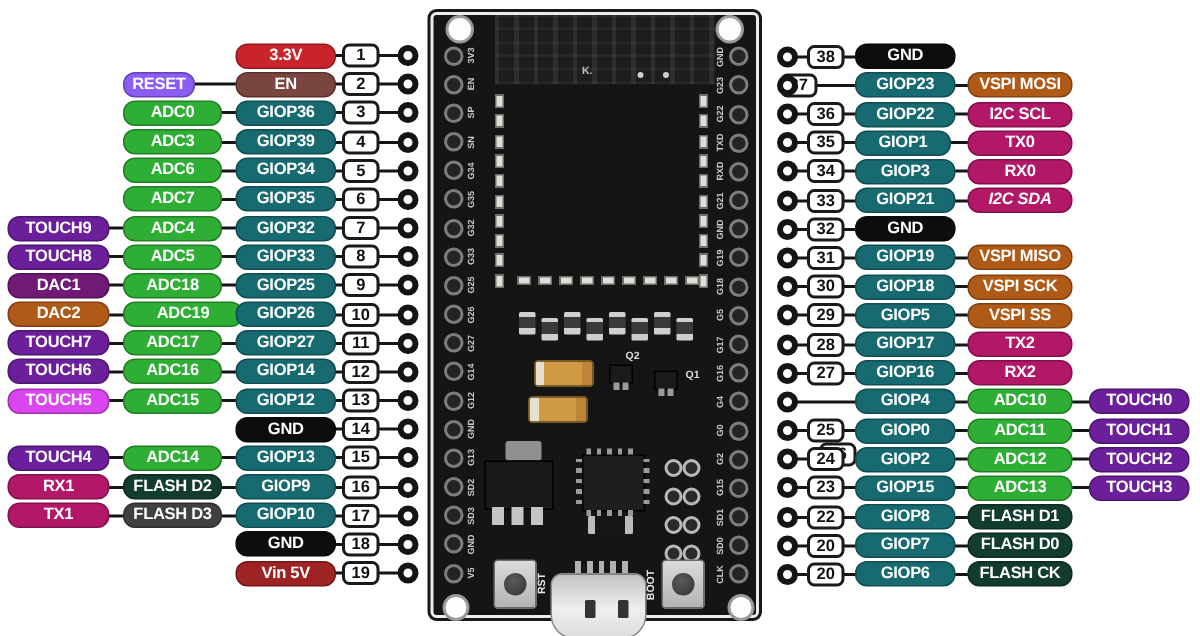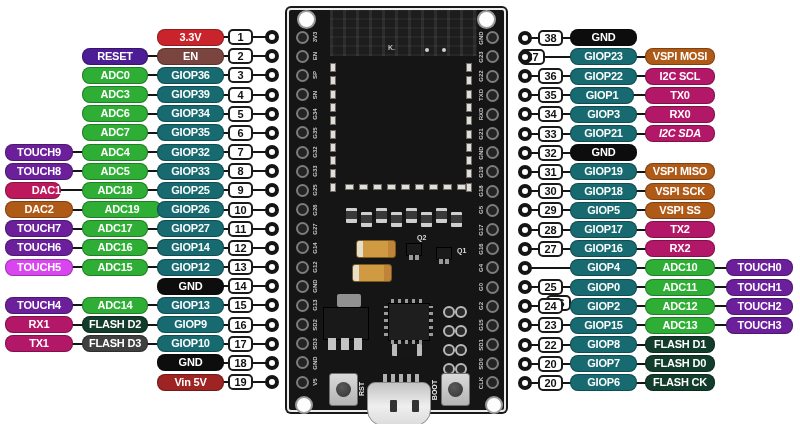--- a/index.html
+++ b/index.html
@@ -128,21 +128,21 @@
 
   <div class="usb-pins"></div>
   <div class="usb"></div>
   <div class="usb-slot s1"></div>
   <div class="usb-slot s2"></div>
 <div class="pline" style="left: 163px; top: 36.1px; width: 103px;"></div>
     <div class="pbox" style="left: 157px; top: 28.6px; width: 67px; background: rgb(201, 36, 43);">3.3V</div>
     <div class="pnum" style="left: 228px; top: 29.1px; width: 25px;">1</div>
     <div class="pcirc" style="left: 265px; top: 30.1px;"></div>
     <div class="pline" style="left: 88px; top: 55.27px; width: 178px;"></div>
-    <div class="pbox" style="left: 82px; top: 47.77px; width: 66px; background: #4c1d95;">RESET</div>
+    <div class="pbox" style="left: 82px; top: 47.77px; width: 48px; background: #8b5cf6;">RESET</div>
     <div class="pbox" style="left: 157px; top: 47.77px; width: 67px; background: rgb(122, 69, 62);">EN</div>
     <div class="pnum" style="left: 228px; top: 48.27px; width: 25px;">2</div>
     <div class="pcirc" style="left: 265px; top: 49.27px;"></div>
     <div class="pline" style="left: 88px; top: 74.44px; width: 178px;"></div>
     <div class="pbox" style="left: 82px; top: 66.94px; width: 66px; background: rgb(47, 174, 53);">ADC0</div>
     <div class="pbox" style="left: 157px; top: 66.94px; width: 67px; background: rgb(23, 106, 112);">GIOP36</div>
     <div class="pnum" style="left: 228px; top: 67.44px; width: 25px;">3</div>
     <div class="pcirc" style="left: 265px; top: 68.44px;"></div>
     <div class="pline" style="left: 88px; top: 93.61px; width: 178px;"></div>
     <div class="pbox" style="left: 82px; top: 86.11px; width: 66px; background: rgb(47, 174, 53);">ADC3</div>
@@ -165,21 +165,21 @@
     <div class="pbox" style="left: 157px; top: 143.62px; width: 67px; background: rgb(23, 106, 112);">GIOP32</div>
     <div class="pnum" style="left: 228px; top: 144.12px; width: 25px;">7</div>
     <div class="pcirc" style="left: 265px; top: 145.12px;"></div>
     <div class="pline" style="left: 11px; top: 170.29px; width: 255px;"></div>
     <div class="pbox" style="left: 5px; top: 162.79px; width: 68px; background: rgb(107, 31, 154);">TOUCH8</div>
     <div class="pbox" style="left: 82px; top: 162.79px; width: 66px; background: rgb(47, 174, 53);">ADC5</div>
     <div class="pbox" style="left: 157px; top: 162.79px; width: 67px; background: rgb(23, 106, 112);">GIOP33</div>
     <div class="pnum" style="left: 228px; top: 163.29px; width: 25px;">8</div>
     <div class="pcirc" style="left: 265px; top: 164.29px;"></div>
     <div class="pline" style="left: 11px; top: 189.46px; width: 255px;"></div>
-    <div class="pbox" style="left: 5px; top: 181.96px; width: 56px; background: #be185d; text-align: right;">DAC1</div>
+    <div class="pbox" style="left: 5px; top: 181.96px; width: 68px; background: #701a75;">DAC1</div>
     <div class="pbox" style="left: 82px; top: 181.96px; width: 66px; background: rgb(47, 174, 53);">ADC18</div>
     <div class="pbox" style="left: 157px; top: 181.96px; width: 67px; background: rgb(23, 106, 112);">GIOP25</div>
     <div class="pnum" style="left: 228px; top: 182.46px; width: 25px;">9</div>
     <div class="pcirc" style="left: 265px; top: 183.46px;"></div>
     <div class="pline" style="left: 11px; top: 208.63px; width: 255px;"></div>
     <div class="pbox" style="left: 5px; top: 201.13px; width: 68px; background: rgb(176, 90, 24);">DAC2</div>
     <div class="pbox" style="left: 82px; top: 201.13px; width: 80px; background: rgb(47, 174, 53);">ADC19</div>
     <div class="pbox" style="left: 157px; top: 201.13px; width: 67px; background: rgb(23, 106, 112);">GIOP26</div>
     <div class="pnum" style="left: 228px; top: 201.63px; width: 25px;">10</div>
     <div class="pcirc" style="left: 265px; top: 202.63px;"></div>

